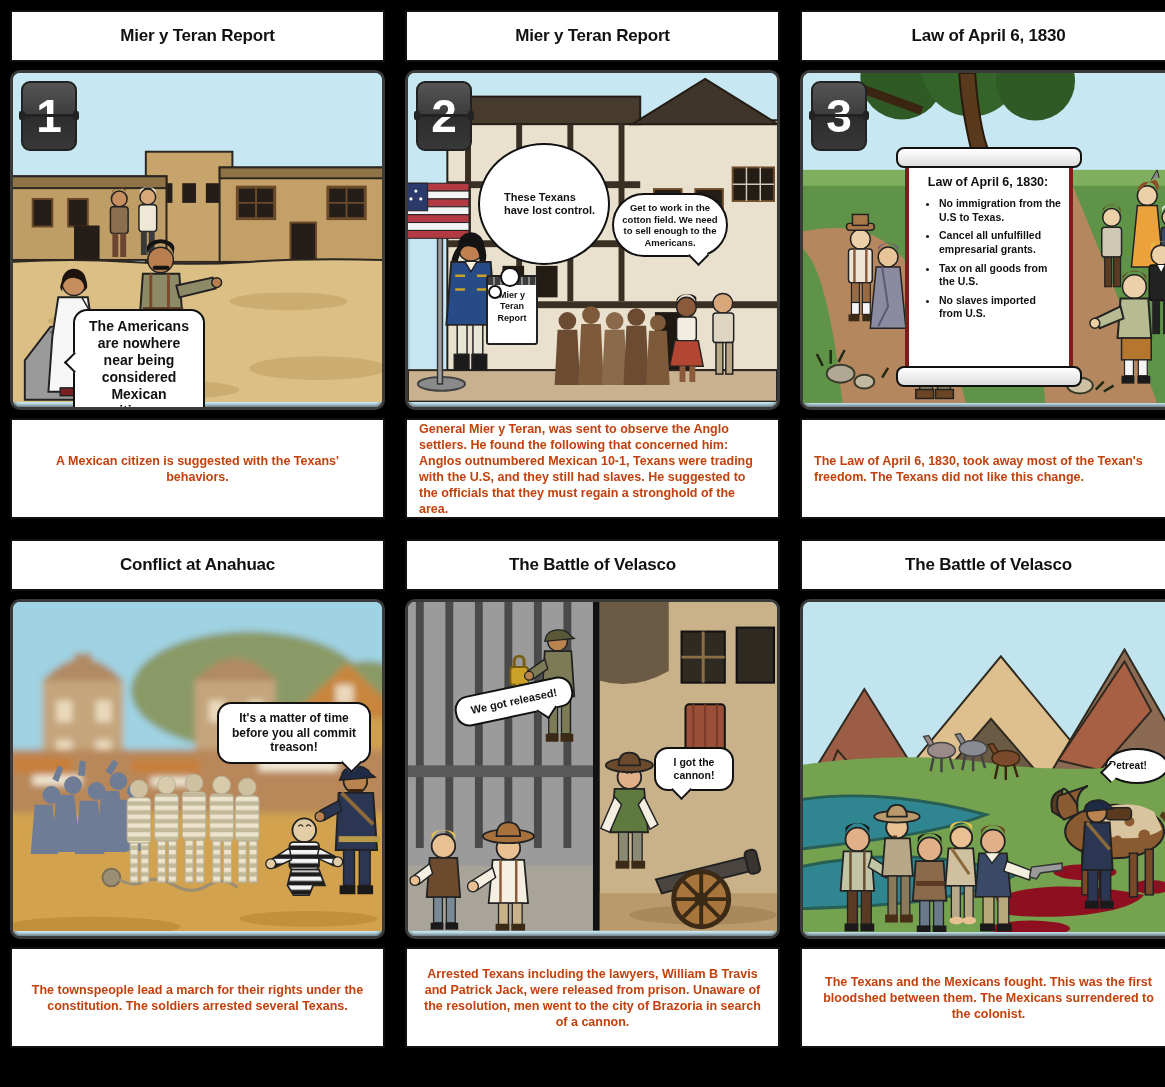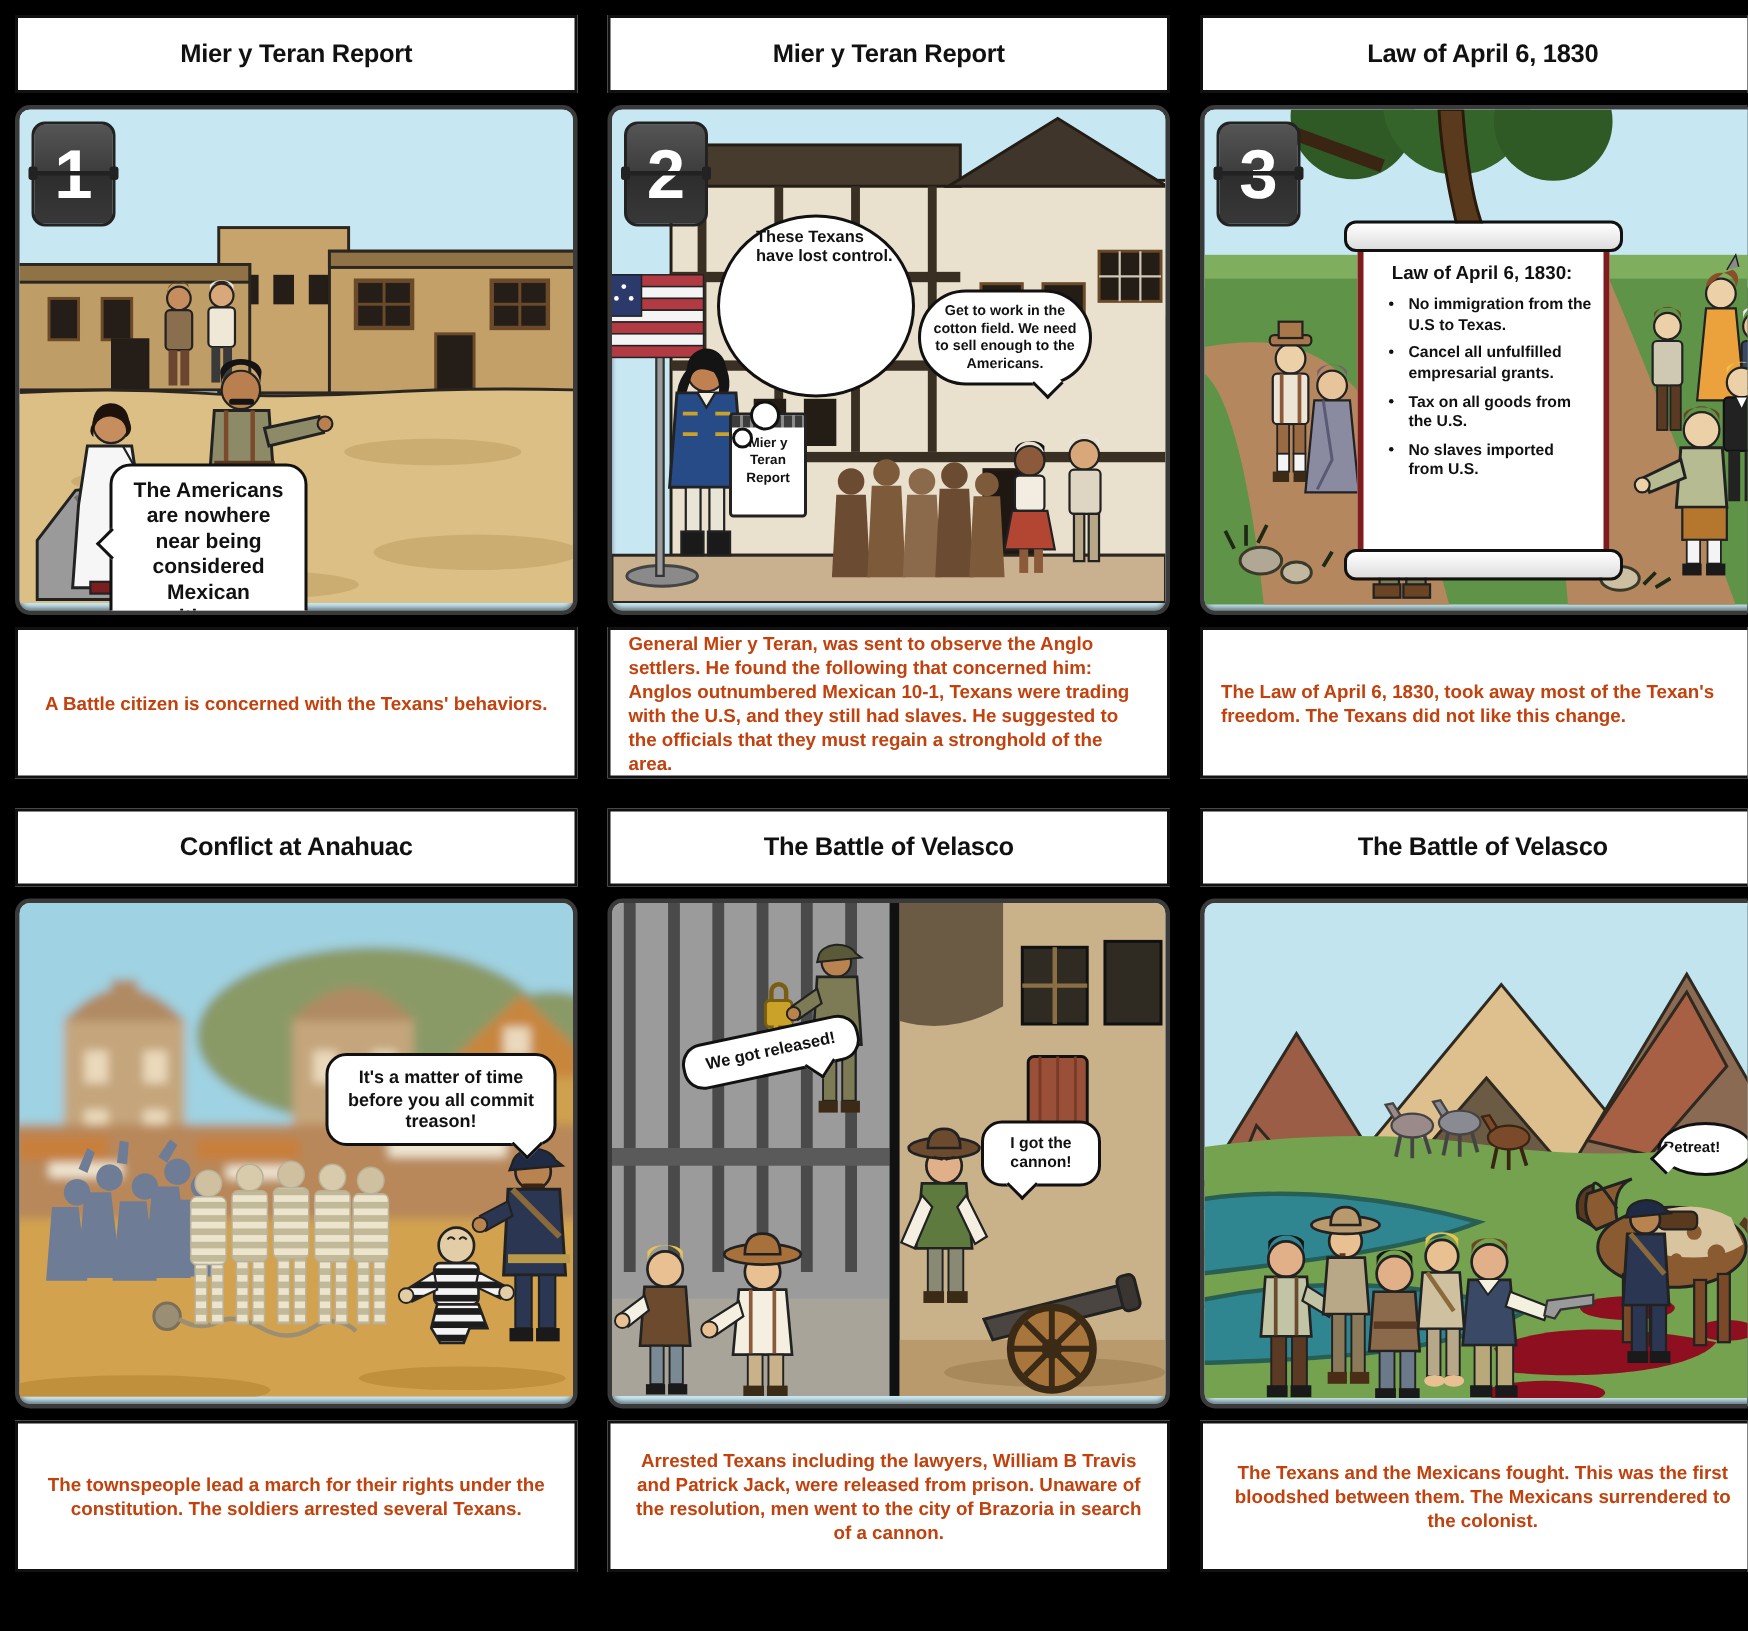--- a/index.html
+++ b/index.html
@@ -23,21 +23,21 @@
   .numtile::after{content:"";position:absolute;left:-2px;right:-2px;top:31px;height:3px;background:#222;}
   .numtile::before{content:"";position:absolute;top:28px;left:-4px;width:6px;height:9px;background:#222;border-radius:2px;
            box-shadow:54px 0 #222;}
   
   .bubble{position:absolute;z-index:6;background:#fff;border:2px solid #111;border-radius:14px;
           padding:7px 8px;font-weight:bold;color:#111;text-align:center;line-height:1.22;box-sizing:border-box;}
   .bubble .tail{position:absolute;width:13px;height:13px;background:#fff;transform:rotate(45deg);}
   .tail.down-right{bottom:-8px;right:20px;border-right:2px solid #111;border-bottom:2px solid #111;}
   .tail.down-left{bottom:-8px;left:18px;border-right:2px solid #111;border-bottom:2px solid #111;}
   .tail.left{left:-8px;top:38%;border-left:2px solid #111;border-bottom:2px solid #111;transform:rotate(45deg);}
-  .thought{border-radius:50%;display:flex;}
+  .thought{border-radius:50%;display:flex;align-items:center;}
   .thought-dot{position:absolute;background:#fff;border:2px solid #111;border-radius:50%;z-index:6;}
   
   .notepad{position:absolute;z-index:4;background:#fff;border:2px solid #222;border-radius:3px;
            width:52px;height:70px;text-align:center;font-size:9px;font-weight:bold;line-height:1.25;
            padding-top:13px;box-sizing:border-box;color:#111;}
   .notepad::before{content:"";position:absolute;top:0;left:0;right:0;height:8px;
            background:repeating-linear-gradient(90deg,#3c3c3c 0 5px,#8a8a8a 5px 7px);}
   
   .scroll{position:absolute;z-index:5;box-sizing:border-box;}
   .scroll .bar{position:absolute;left:-9px;right:-9px;height:17px;background:linear-gradient(#fff,#ddd);
@@ -121,21 +121,21 @@
         </g>
       </svg>
       <div class="numtile">
           <span>1</span>
         </div>
       <div class="bubble" style="left:60px;top:236px;width:132px;font-size:14px;">
         <span>The Americans are nowhere near being considered Mexican citizens.</span>
         <div class="tail left"></div>
       </div>
     </div>
-    <div class="caption">A Battle citizen is concerned with the Texans' behaviors.</div>
+    <div class="caption">A Mexican citizen is suggested with the Texans' behaviors.</div>
   </div>
 
   <div class="cell">
     <div class="titlebox">Mier y Teran Report</div>
     <div class="panel">
       <svg viewBox="0 0 375 334">
         <rect width="375" height="140" fill="#c7e7f2"></rect>
         <g>
           <rect x="40" y="48" width="336" height="254" fill="#e9e0cd" stroke="#241d15" stroke-width="2"></rect>
           <rect x="26" y="24" width="210" height="28" fill="#463b2c" stroke="#241d15" stroke-width="2"></rect>

